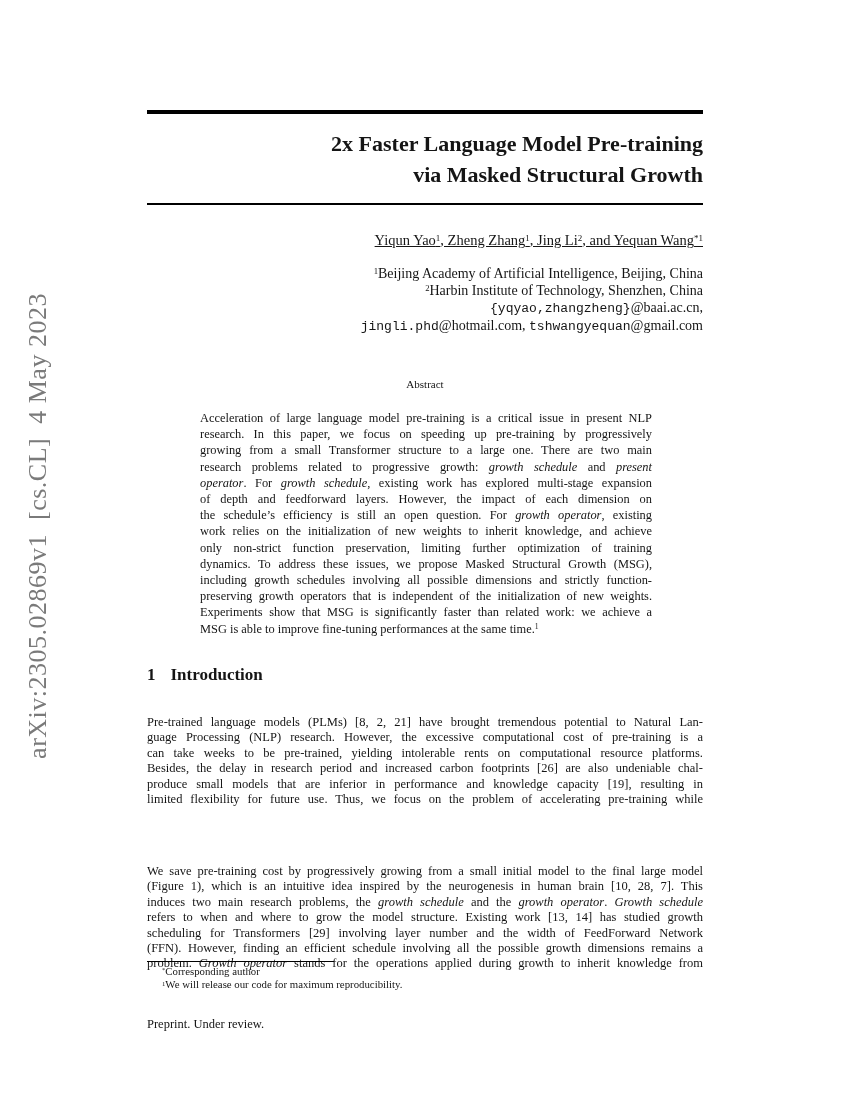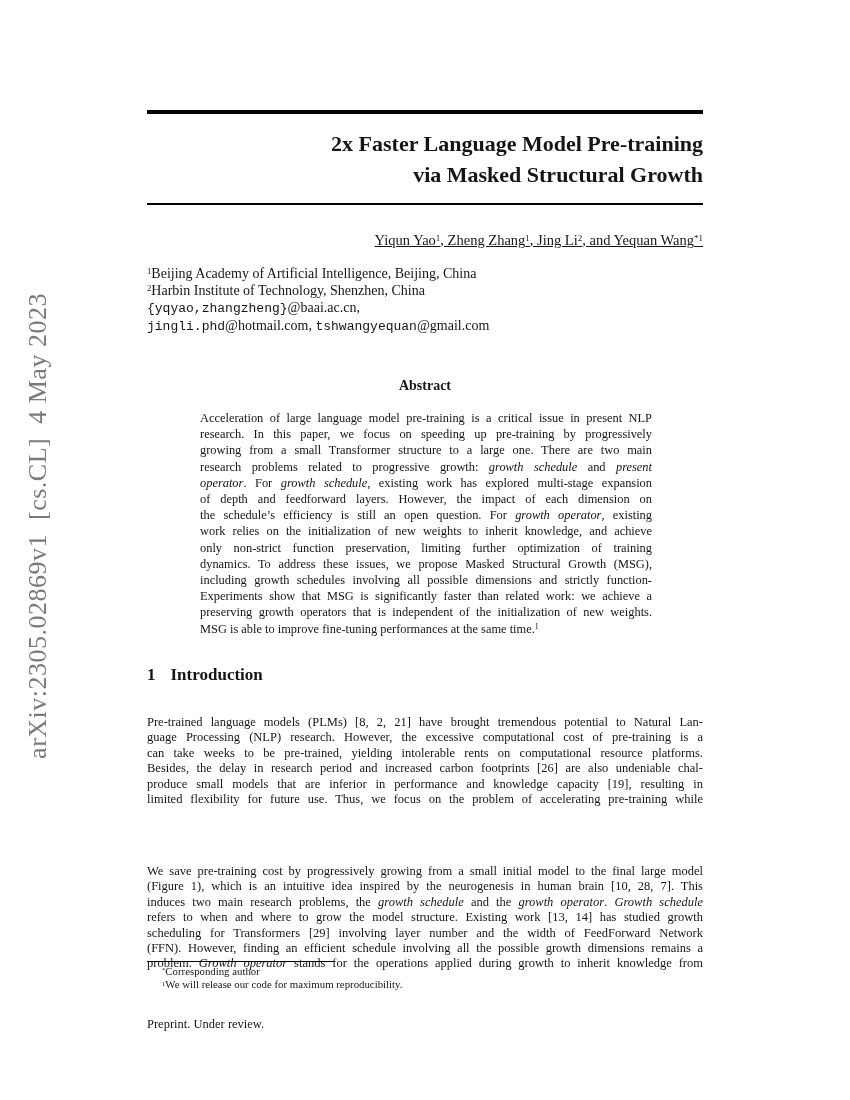--- a/index.html
+++ b/index.html
@@ -7,22 +7,22 @@
     position:relative;width:850px;height:1100px;background:#ffffff;
     font-family:"Liberation Serif",serif;color:#151515;overflow:hidden;
   }
   .col{position:absolute;left:147px;width:556px;}
   .rule{background:#000;}
   .rule-top{position:absolute;left:0;top:110px;width:556px;height:4px;}
   .rule-mid{position:absolute;left:0;top:203px;width:556px;height:2px;}
   .title{position:absolute;top:128px;left:0;width:556px;text-align:right;}
   .title-line{font-size:22px;line-height:31px;font-weight:700;}
   .authors{position:absolute;top:232px;left:0;width:556px;text-align:right;font-size:14.5px;text-decoration:underline;}
-  .affil{position:absolute;top:265px;left:0;width:556px;text-align:left;font-size:14px;line-height:17px;}
-  .abs-head{position:absolute;top:378px;left:0;width:556px;text-align:center;font-size:14px;font-weight:700;}
+  .affil{position:absolute;top:265px;left:0;width:556px;text-align:right;font-size:14px;line-height:17px;}
+  .abs-head{position:absolute;top:378px;left:0;width:556px;text-align:center;font-size:11px;font-weight:400;}
   .abs-body{position:absolute;top:410px;left:53px;width:452px;font-size:12.4px;line-height:16.2px;}
   .sec-head{position:absolute;top:665px;left:0;font-size:17px;font-weight:700;}
   .sec-num{margin-right:15px;}
   .para{position:absolute;left:0;width:556px;font-size:12.5px;line-height:15.4px;margin-top:15px;}
   .para1{top:700px;}
   .para2{top:849px;}
   .fn-rule{position:absolute;left:0;top:961px;width:187px;height:1px;}
   .footnotes{position:absolute;left:0;top:965px;width:556px;font-size:10.8px;line-height:13.4px;}
   .footnote{text-indent:15px;}
   .footer{position:absolute;left:0;top:1017px;font-size:12.5px;}
@@ -70,22 +70,22 @@
         <div class="jline">research. In this paper, we focus on speeding up pre-training by progressively</div>
         <div class="jline">growing from a small Transformer structure to a large one. There are two main</div>
         <div class="jline">research problems related to progressive growth: <span style="font-style: italic;">growth schedule</span> and <span style="font-style: italic;">present</span></div>
         <div class="jline"><span style="font-style: italic;">operator</span>. For <span style="font-style: italic;">growth schedule</span>, existing work has explored multi-stage expansion</div>
         <div class="jline">of depth and feedforward layers. However, the impact of each dimension on</div>
         <div class="jline">the schedule’s efficiency is still an open question. For <span style="font-style: italic;">growth operator</span>, existing</div>
         <div class="jline">work relies on the initialization of new weights to inherit knowledge, and achieve</div>
         <div class="jline">only non-strict function preservation, limiting further optimization of training</div>
         <div class="jline">dynamics. To address these issues, we propose Masked Structural Growth (MSG),</div>
         <div class="jline">including growth schedules involving all possible dimensions and strictly function-</div>
+        <div class="jline">preserving growth operators that is independent of the initialization of new weights.</div>
         <div class="jline">Experiments show that MSG is significantly faster than related work: we achieve a</div>
-        <div class="jline">preserving growth operators that is independent of the initialization of new weights.</div>
         <div class="jline endline">MSG is able to improve fine-tuning performances at the same time.<sup>1</sup></div>
       </div>
 
     <div class="sec-head">
       <span class="sec-num">1</span><span>Introduction</span>
     </div>
 
     <div class="para para1">
         <div class="jline">Pre-trained language models (PLMs) [8, 2, 21] have brought tremendous potential to Natural Lan-</div>
         <div class="jline">guage Processing (NLP) research. However, the excessive computational cost of pre-training is a</div>

